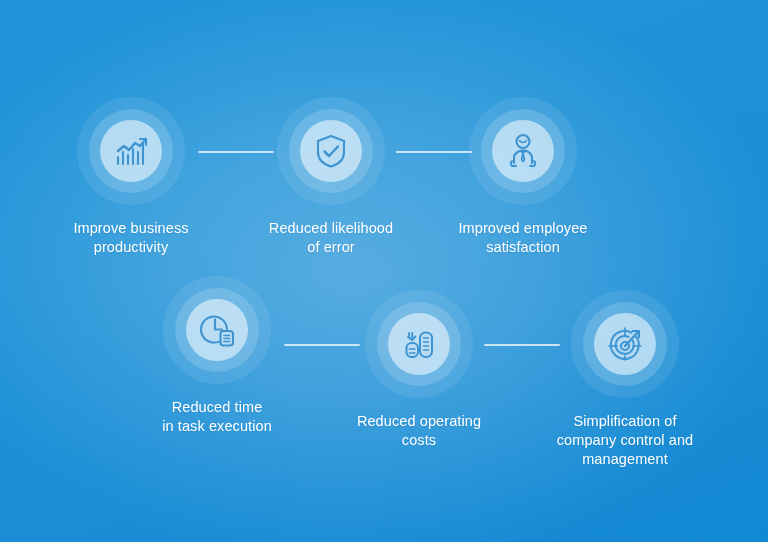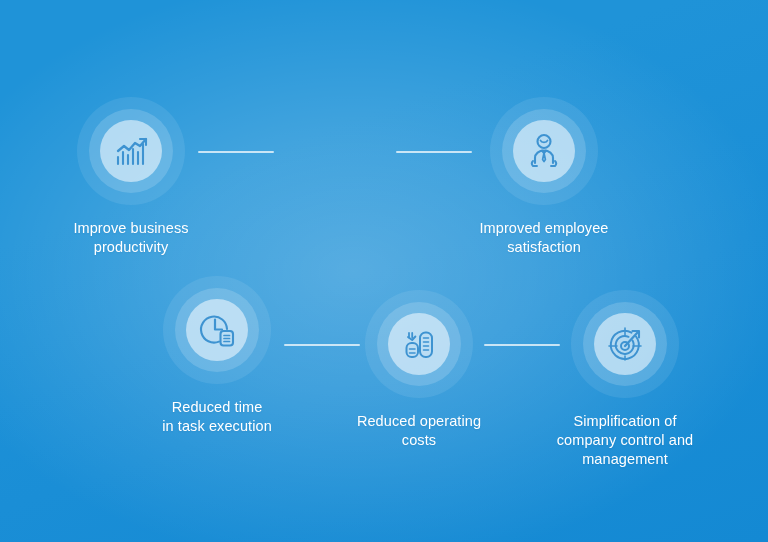--- a/index.html
+++ b/index.html
@@ -119,22 +119,37 @@
           <path d="M7 26 v7 M12 21 v12 M17 24 v9 M22 18 v15 M27 21 v12 M32 13 v20"></path>
           <path d="M7 20 l6 -5 l5 4 l6 -7 l5 3 l6 -7" stroke-width="2.3"></path>
           <path d="M29 8 h6 v6"></path>
         </svg>
       </span>
     </div>
     <div class="caption">Improve business
 productivity</div>
   </div>
 
-
-  <div class="node" style="left:444px; top:97px;">
+  <div class="node" style="left:231px; top:97px;">
+    <div class="badge">
+      <div class="ring ring-outer"></div>
+      <div class="ring ring-mid"></div>
+      <div class="ring ring-inner"></div>
+      <span class="glyph">
+        <svg viewBox="0 0 40 40" fill="none" stroke="#3e93d1" stroke-width="2.1" stroke-linecap="round" stroke-linejoin="round">
+          <path d="M20 5 L33 10 v11 c0 8 -6 12.5 -13 14.5 C13 33.5 7 29 7 21 V10 Z"></path>
+          <path d="M13.5 20.5 l4.5 4.5 l9 -9.5" stroke-width="2.5"></path>
+        </svg>
+      </span>
+    </div>
+    <div class="caption">Reduced likelihood
+of error</div>
+  </div>
+
+  <div class="node" style="left:423px; top:97px;">
     <div class="badge">
       <div class="ring ring-outer"></div>
       <div class="ring ring-mid"></div>
       <div class="ring ring-inner"></div>
       <span class="glyph">
         <svg viewBox="0 0 40 40" fill="none" stroke="#3e93d1" stroke-width="2.1" stroke-linecap="round" stroke-linejoin="round">
           <circle cx="20" cy="10.5" r="6.5"></circle>
           <path d="M16.5 9.5 c1 2.5 6 2.5 7 0" stroke-width="1.8"></path>
           <path d="M11 32 v-5 c0 -4.4 4 -7.5 9 -7.5 s9 3.1 9 7.5 v5"></path>
           <path d="M18 19.5 l2 2.5 l2 -2.5"></path>

